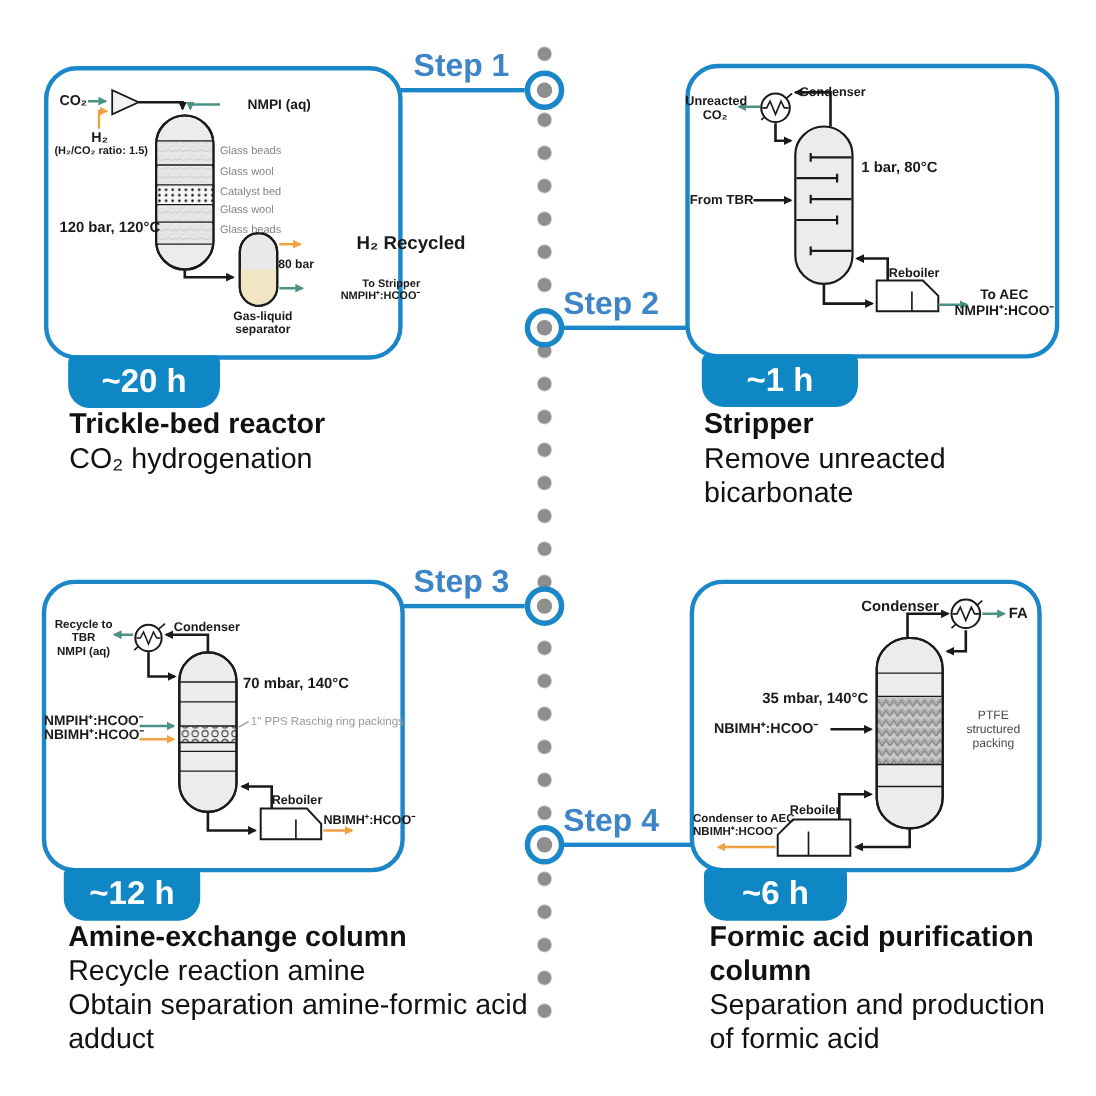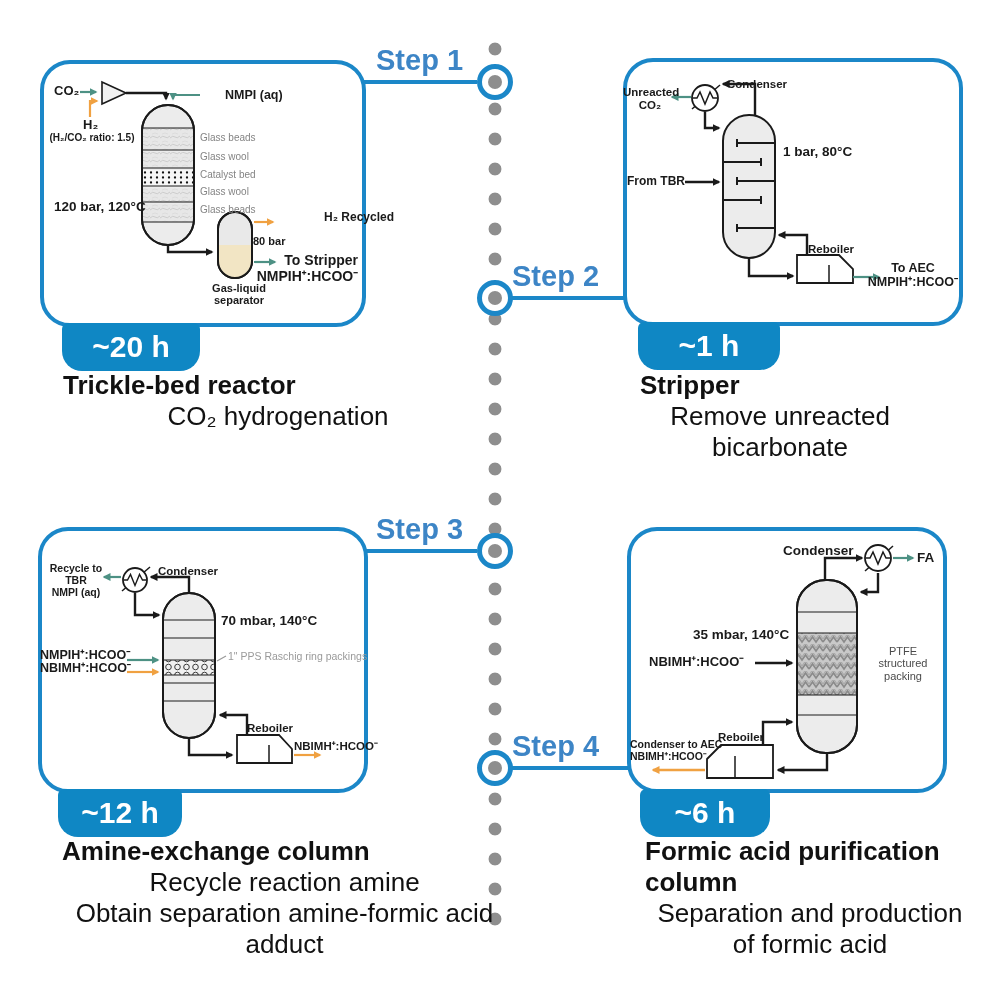--- a/index.html
+++ b/index.html
@@ -13,21 +13,21 @@
   .step-label{position:absolute;color:#3d85c6;font-weight:bold;font-size:29px;white-space:nowrap;z-index:3;}
   .connector{position:absolute;height:4px;background:#1b87c8;z-index:2;}
   .marker{position:absolute;width:26px;height:26px;border:5px solid #1b87c8;border-radius:50%;background:#fff;
           display:flex;align-items:center;justify-content:center;z-index:2;}
   .marker .dot{width:14px;height:14px;border-radius:50%;background:#8e8e8e;}
   .dotline{position:absolute;left:488px;top:34px;width:14px;height:902px;z-index:1;
            background-image:radial-gradient(6.5px at 7px 15px,#8e8e8e 6px,rgba(0,0,0,0) 6.8px);
            background-size:14px 30px;background-repeat:repeat-y;}
   .desc{position:absolute;z-index:1;color:#111;}
   .desc .t{font-weight:bold;font-size:26px;line-height:31px;}
-  .desc .s{font-size:26px;line-height:31px;text-align:center;}
+  .desc .s{font-size:26px;line-height:31px;}
   .lbl{position:absolute;font-weight:bold;color:#1a1a1a;white-space:nowrap;line-height:1.12;}
   .ctr{text-align:center;white-space:normal;}
   .glabel{position:absolute;color:#848484;font-size:10px;white-space:nowrap;font-weight:normal;}
 </style>
 </head>
 <body>
 
 <div class="canvas">
 
   <div class="dotline"></div>
@@ -127,23 +127,23 @@
       <div class="lbl" style="left:0px;top:72px;width:104px;font-size:10px;text-align:center;">(H₂/CO₂ ratio: 1.5)</div>
       <div class="lbl" style="left:185px;top:28px;font-size:12.5px;">NMPI (aq)</div>
       <div class="lbl" style="left:14px;top:139px;font-size:13.5px;">120 bar, 120°C</div>
 
       <div class="glabel" style="left:160px;top:72px;">Glass beads</div>
       <div class="glabel" style="left:160px;top:91px;">Glass wool</div>
       <div class="glabel" style="left:160px;top:109px;">Catalyst bed</div>
       <div class="glabel" style="left:160px;top:126px;">Glass wool</div>
       <div class="glabel" style="left:160px;top:144px;">Glass beads</div>
 
-      <div class="lbl" style="left:239px;top:151px;font-size:12px;padding-left:45px;">H₂ Recycled</div>
+      <div class="lbl" style="left:239px;top:151px;font-size:17px;padding-left:45px;">H₂ Recycled</div>
       <div class="lbl" style="left:213px;top:175px;font-size:11px;">80 bar</div>
-      <div class="lbl ctr" style="left:200px;top:193px;width:118px;text-align:right;font-size:14px;">
+      <div class="lbl ctr" style="left:224px;top:193px;width:118px;text-align:right;font-size:10px;">
         <div>To Stripper</div>
         <div>NMPIH⁺:HCOO⁻</div>
       </div>
       <div class="lbl ctr" style="left:168px;top:222px;width:62px;font-size:11px;">
         <div>Gas-liquid</div>
         <div>separator</div>
       </div>
     </div>
   </div>
 

